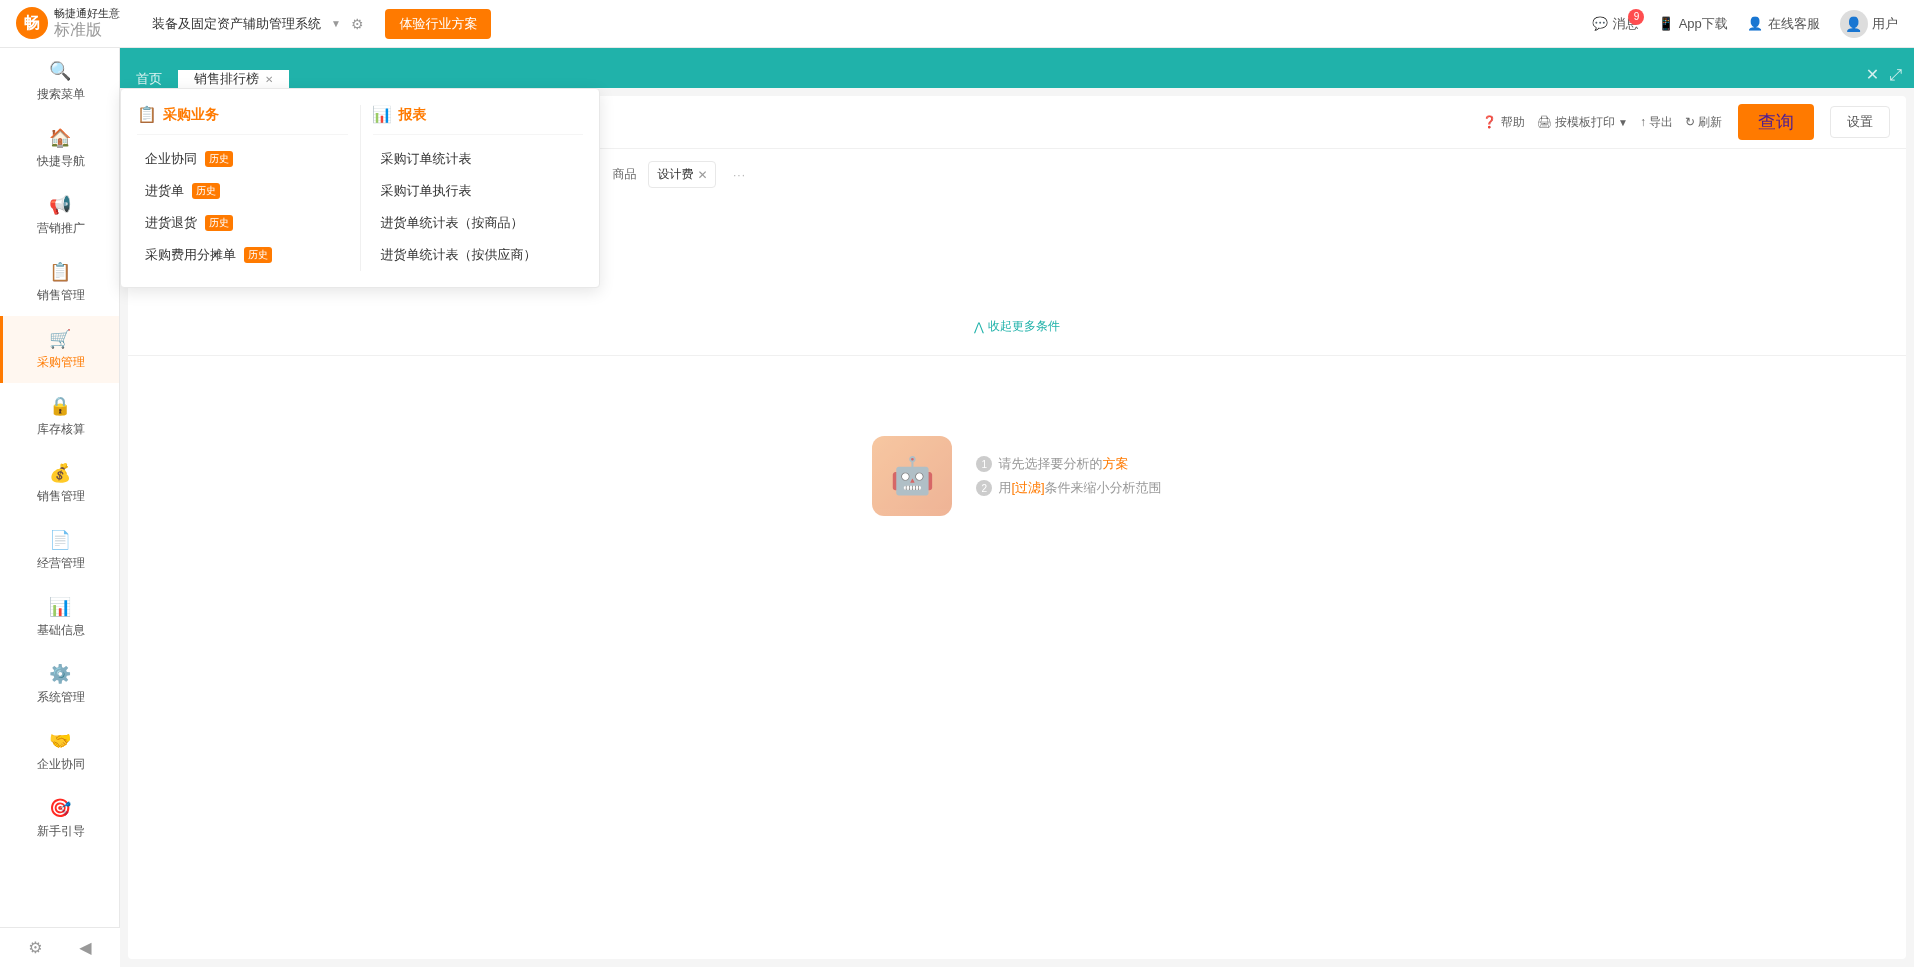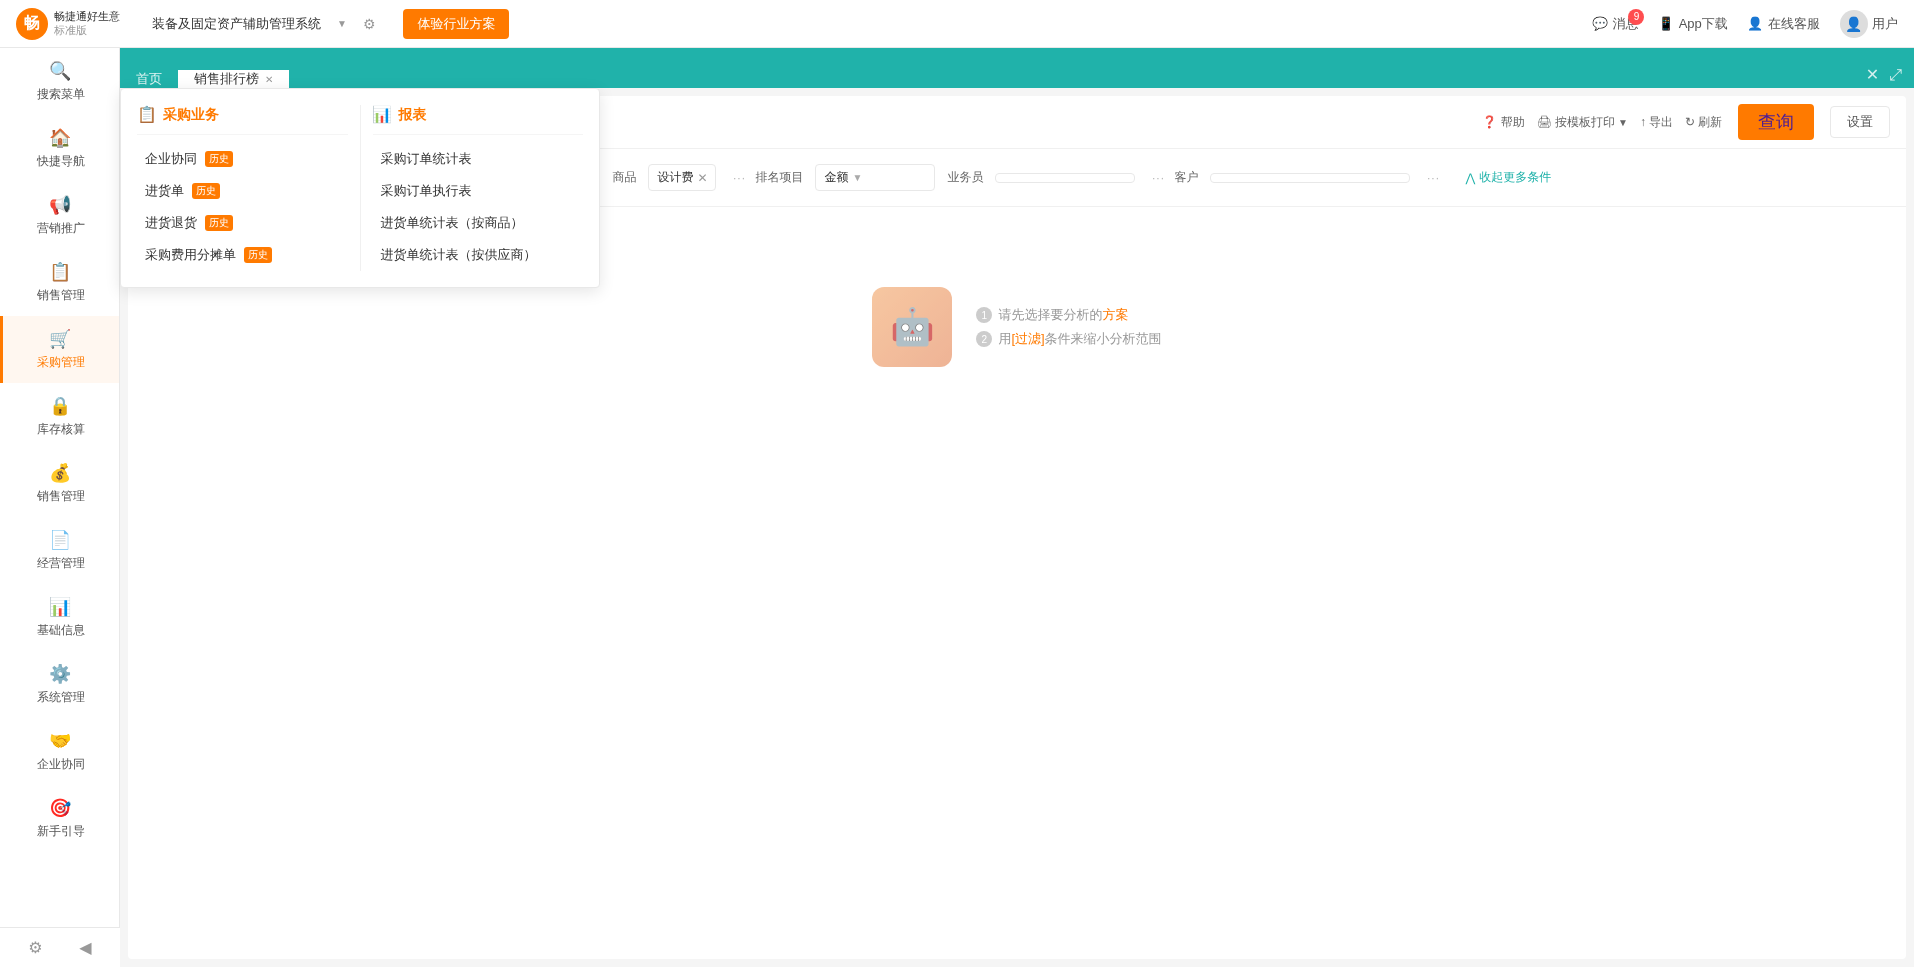--- a/index.html
+++ b/index.html
@@ -24,23 +24,23 @@
       gap: 6px;
     }
     .logo-icon {
       width: 32px; height: 32px;
       background: #ff7a00;
       border-radius: 50%;
       display: flex; align-items: center; justify-content: center;
       color: white; font-size: 16px; font-weight: bold;
     }
     .logo-text { font-size: 11px; color: #333; line-height: 1.3; }
-    .logo-sub { font-size: 11px; color: #999; }
+    .logo-sub { font-size: 16px; color: #999; }
     .topbar-system {
-      display: flex; align-items: center; gap: 16px; margin-left: 16px;
+      display: flex; align-items: center; gap: 10px; margin-left: 16px;
       font-size: 13px; color: #333;
     }
     .topbar-system .chevron { color: #999; font-size: 10px; }
     .topbar-system .gear { color: #999; font-size: 14px; cursor: pointer; }
     .industry-btn {
       background: #ff7a00; color: white; border: none;
       padding: 6px 14px; border-radius: 4px; cursor: pointer; font-size: 13px;
       margin-left: 12px;
     }
     .topbar-right {
@@ -128,21 +128,21 @@
       border-radius: 4px;
       height: calc(100% - 16px);
       overflow: hidden;
       position: relative;
     }
 
     
     .filter-bar {
       padding: 12px 16px;
       border-bottom: 1px solid #f0f0f0;
-      display: flex; flex-direction: row; gap: 10px;
+      display: flex; flex-direction: column; gap: 26px;
     }
     .filter-row {
       display: flex; align-items: center; gap: 12px;
       flex-wrap: wrap;
     }
     .filter-label { color: #666; font-size: 12px; white-space: nowrap; }
     .filter-select {
       display: flex; align-items: center; gap: 4px;
       border: 1px solid #e8e8e8; border-radius: 4px;
       padding: 4px 8px; background: #fff; cursor: pointer;

